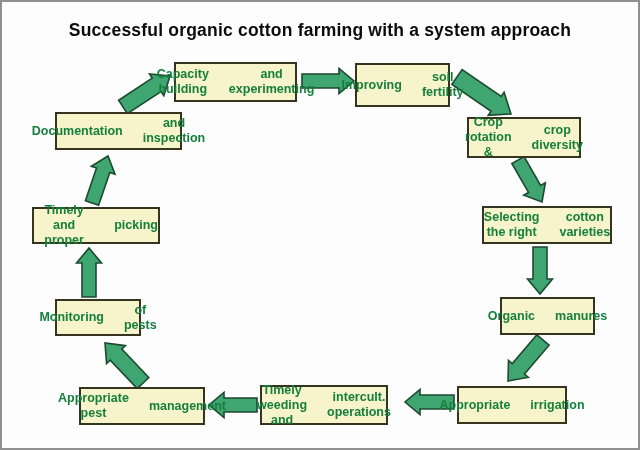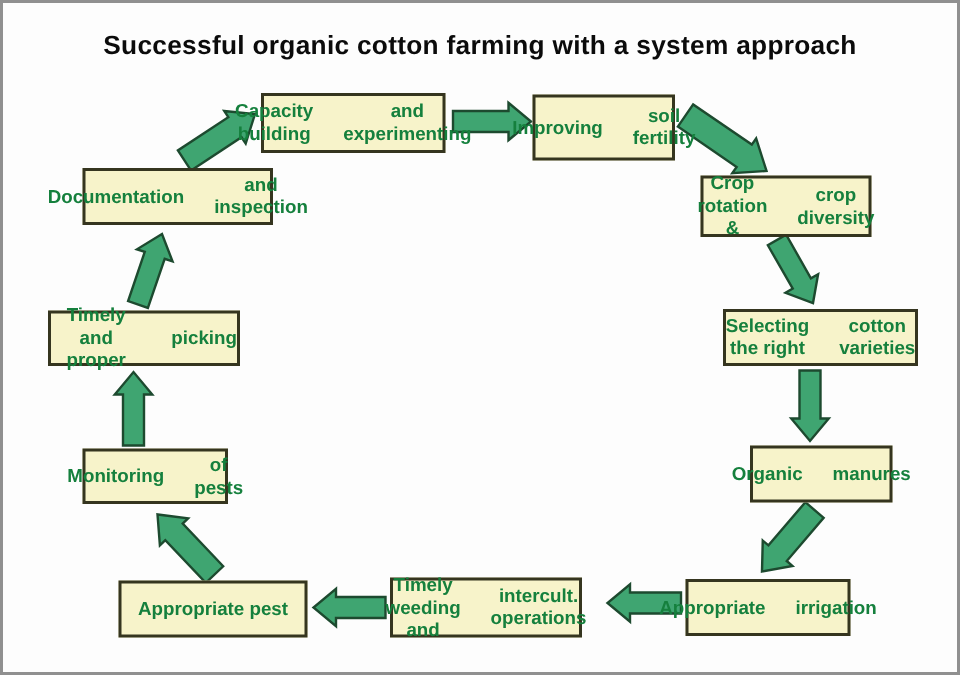--- a/index.html
+++ b/index.html
@@ -90,22 +90,23 @@
   <div class="node" style="left: 455px; top: 384px; width: 110px; height: 38px; background: rgb(247, 243, 202); border-color: rgb(53, 53, 31);">
     <span>Appropriate</span>
     <span>irrigation</span>
   </div>
   <div class="node" style="left: 258px; top: 383px; width: 128px; height: 40px; background: rgb(247, 243, 202); border-color: rgb(53, 53, 31);">
     <span>Timely weeding and</span>
     <span>intercult. operations</span>
   </div>
   <div class="node" style="left: 77px; top: 385px; width: 126px; height: 38px; background: rgb(247, 243, 202); border-color: rgb(53, 53, 31);">
     <span>Appropriate pest</span>
+    <span>management</span>
   </div>
-  <div class="node" style="left: 53px; top: 297px; width: 97px; height: 37px; background: rgb(247, 243, 202); border-color: rgb(53, 53, 31);">
+  <div class="node" style="left: 53px; top: 297px; width: 86px; height: 37px; background: rgb(247, 243, 202); border-color: rgb(53, 53, 31);">
     <span>Monitoring</span>
     <span>of pests</span>
   </div>
   <div class="node" style="left: 30px; top: 205px; width: 128px; height: 37px; background: rgb(247, 243, 202); border-color: rgb(53, 53, 31);">
     <span>Timely and proper</span>
     <span>picking</span>
   </div>
   <div class="node" style="left: 53px; top: 110px; width: 127px; height: 38px; background: rgb(247, 243, 202); border-color: rgb(53, 53, 31);">
     <span>Documentation</span>
     <span>and inspection</span>

